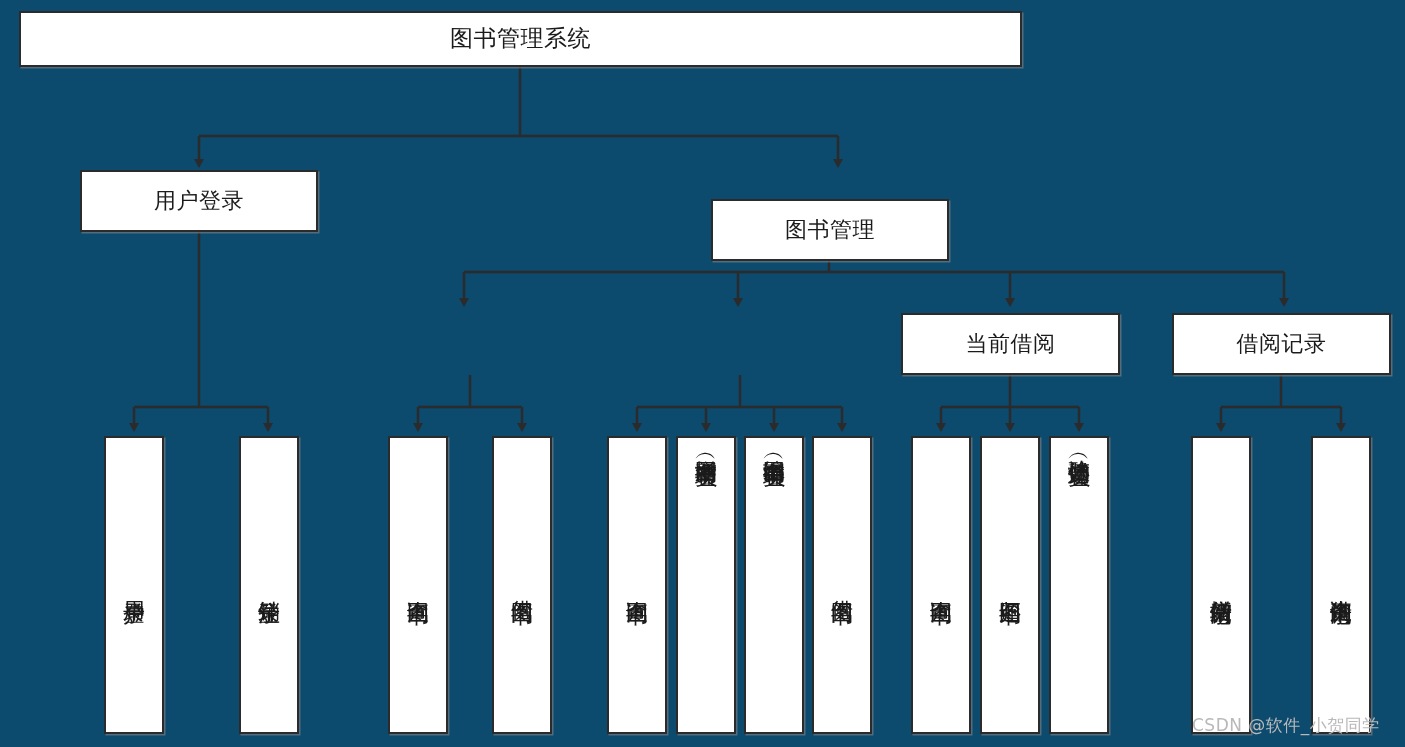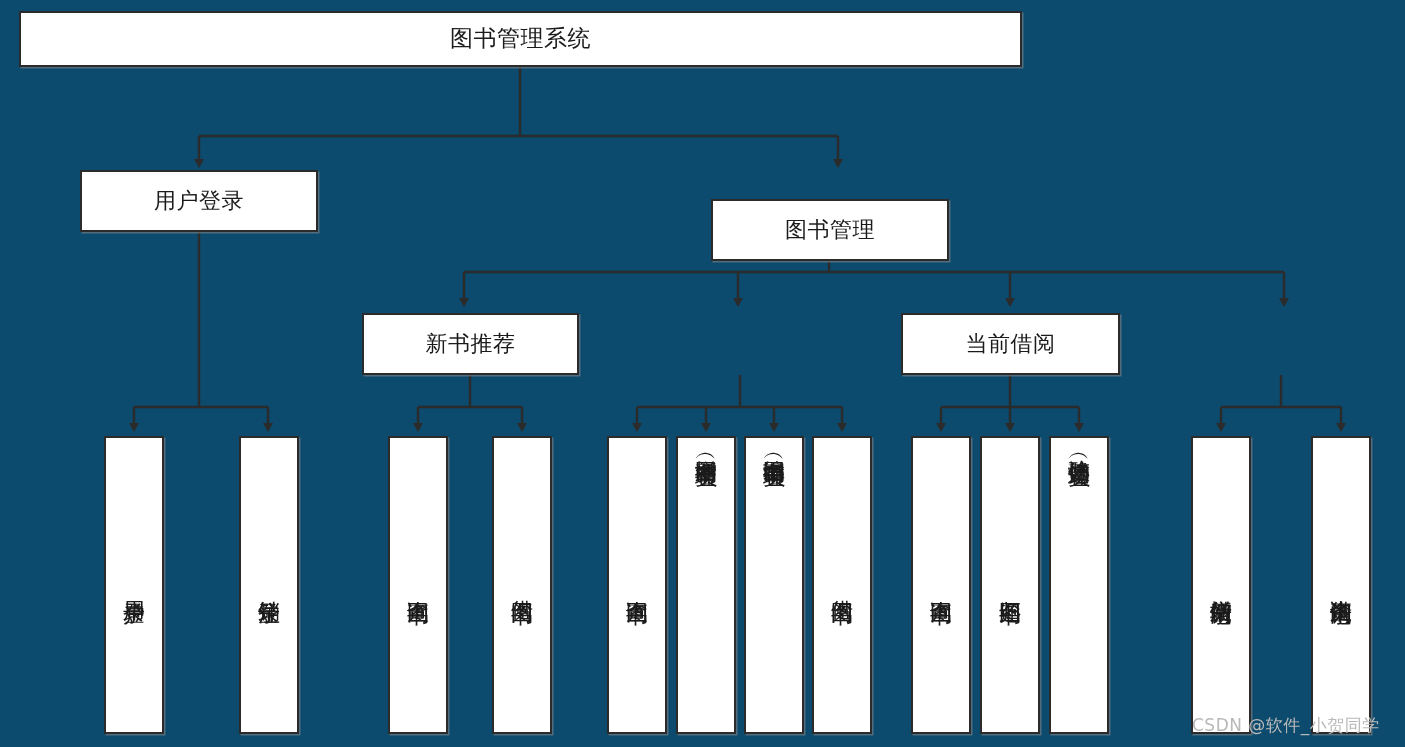--- a/index.html
+++ b/index.html
@@ -128,25 +128,25 @@
     <span class="node-label-h">图书管理系统</span>
   </div>
 
   <div class="node-box level2" style="left:80px; top:170px; width:238px; height:62px;">
     <span class="node-label-h">用户登录</span>
   </div>
   <div class="node-box level2" style="left:711px; top:170px; width:238px; height:62px;margin-top:29px;">
     <span class="node-label-h">图书管理</span>
   </div>
 
-  <div class="node-box level3" style="left:362px; top:313px; width:217px; height:62px;">
-    <span class="node-label-h">新书推荐</span>
-  </div>
   <div class="node-box level3" style="left:901px; top:313px; width:219px; height:62px;">
     <span class="node-label-h">当前借阅</span>
+  </div>
+  <div class="node-box level3" style="left:1172px; top:313px; width:219px; height:62px;">
+    <span class="node-label-h">借阅记录</span>
   </div>
 
   <div class="node-box leaf vcenter" style="left:104px; top:436px; width:60px; height:298px;">
     <span class="node-label-v">用户登录</span>
   </div>
   <div class="node-box leaf vcenter" style="left:239px; top:436px; width:60px; height:298px;">
     <span class="node-label-v">注销登录</span>
   </div>
 
   <div class="node-box leaf vcenter" style="left:388px; top:436px; width:60px; height:298px;">

